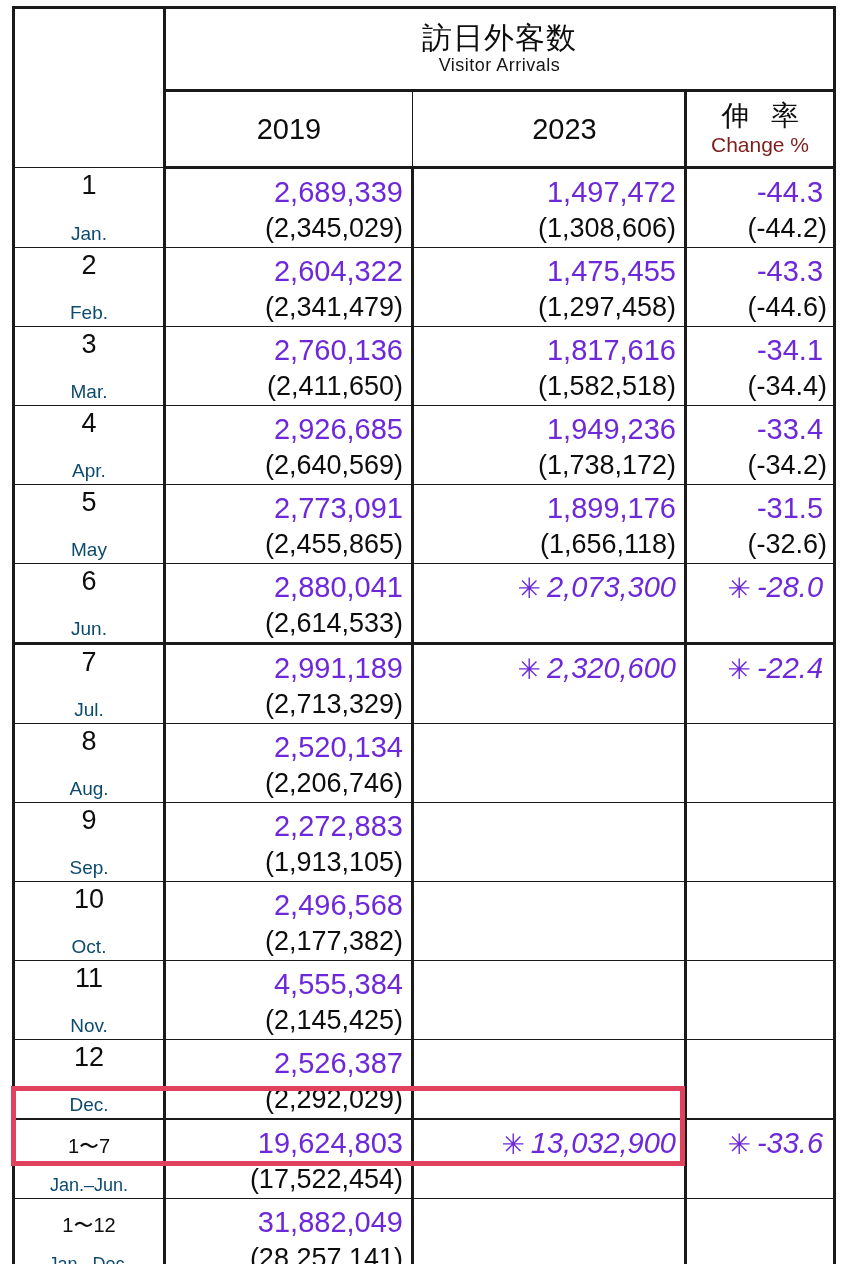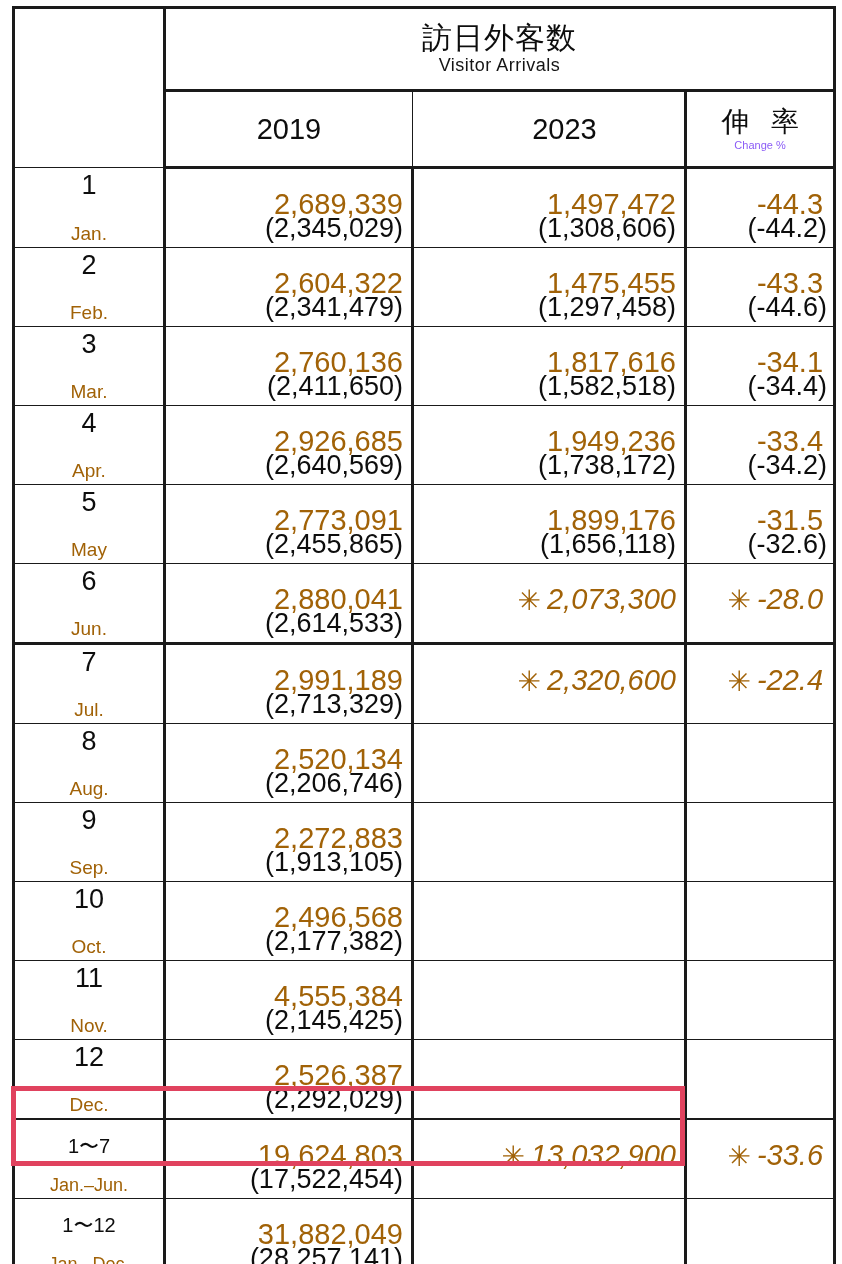--- a/index.html
+++ b/index.html
@@ -99,22 +99,22 @@
   }
   .hdr-chg .jp {
     font-size: 28px;
     letter-spacing: 7px;
     color: #0d0d0d;
     line-height: 1.1;
     padding-left: 7px;
     display: block;
   }
   .hdr-chg .en {
-    font-size: 11px;
-    color: #8b5cf6;
+    font-size: 21px;
+    color: #7f1d1d;
     display: block;
     margin-top: 2px;
   }
 
   
   td.month {
     background: #f2f2f2;
     height: 78px;
     text-align: center;
     position: relative;
@@ -129,43 +129,43 @@
     font-size: 27px;
     color: #0d0d0d;
     line-height: 1;
   }
   td.month .abbr {
     position: absolute;
     bottom: 4px;
     left: 0;
     right: 0;
     font-size: 19px;
-    color: #a16207;
+    color: #0c4a6e;
     line-height: 1;
   }
 
   td.val {
     height: 78px;
     text-align: right;
     position: relative;
     padding-right: 8px;
   }
   td.val.sep-right { border-right-width: 3px !important; }
   td.val.chgcol {
     border-left-width: 3px !important;
     border-right-width: 3px !important;
     padding-right: 10px;
   }
 
   td.val .main {
     position: absolute;
-    top: 19px;
+    top: 7px;
     right: 8px;
     font-size: 29px;
-    color: #a16207;
+    color: #6d28d9;
     line-height: 1.15;
     white-space: nowrap;
   }
   td.val.chgcol .main { right: 10px; }
 
   td.val .sub {
     position: absolute;
     bottom: 3px;
     right: 8px;
     font-size: 27px;

